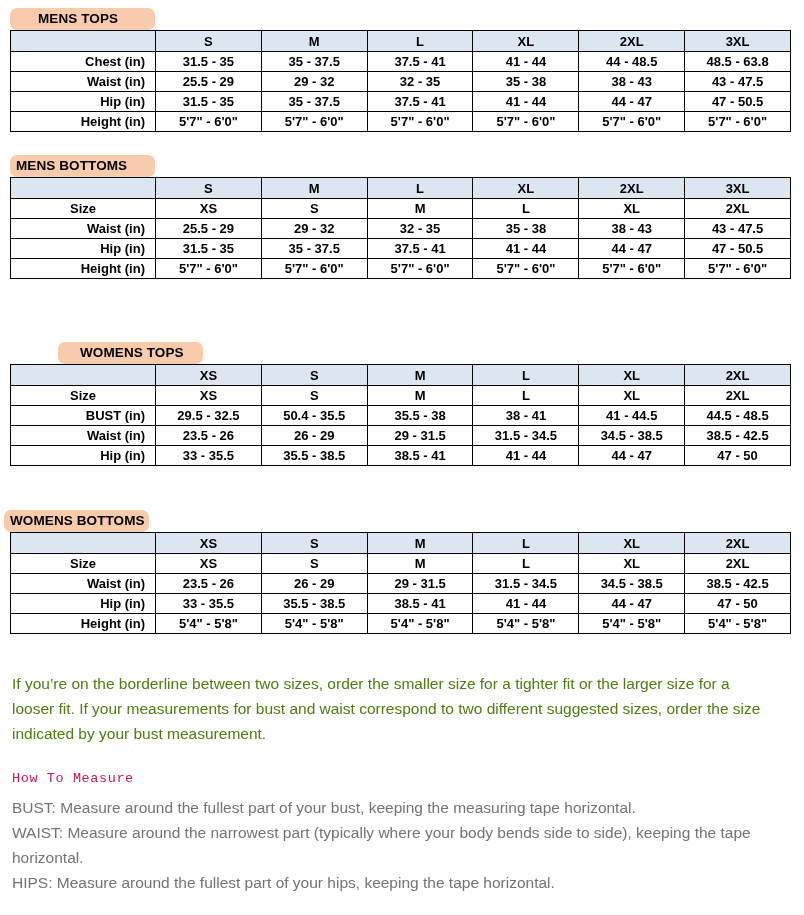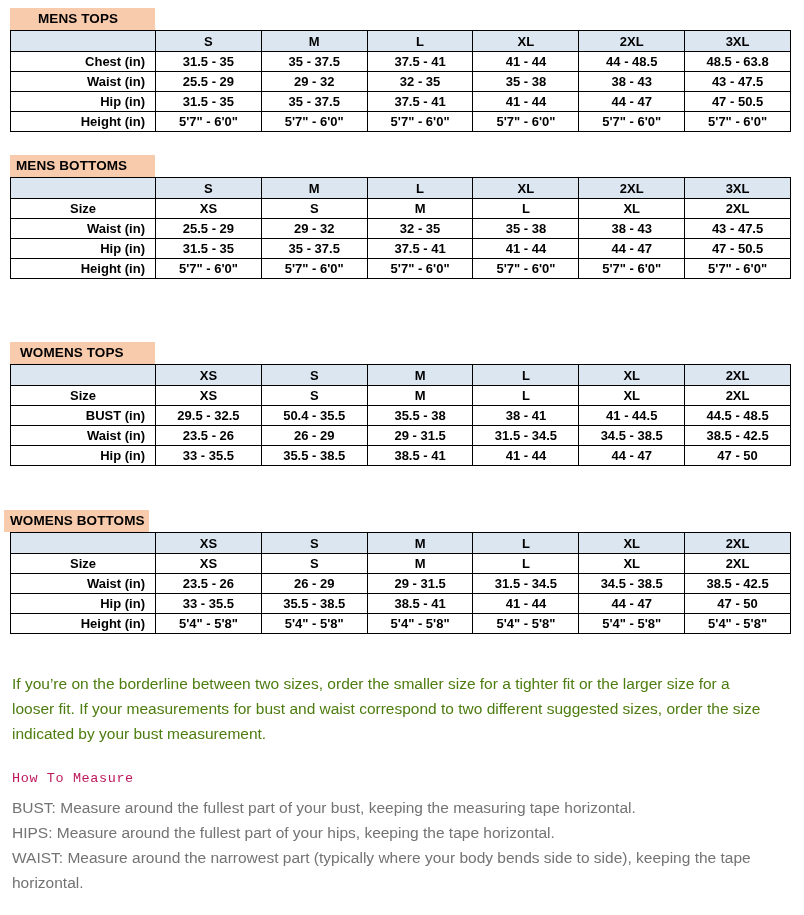--- a/index.html
+++ b/index.html
@@ -31,20 +31,21 @@
 
   .tab {
     height: 22px;
     line-height: 22px;
     background: #f8cbac;
     font-size: 13.5px;
     font-weight: bold;
     letter-spacing: 0.1px;
     color: #000;
     box-sizing: border-box;
+    border-radius: 7px;
   }
   .tab.tab-indent {
     width: 145px;
     padding-left: 28px;
   }
   .tab.tab-wide {
     width: 145px;
     padding-left: 6px;
   }
 
@@ -240,21 +241,21 @@
           <td>5'7" - 6'0"</td>
           <td class="sm">5'7" - 6'0"</td>
           <td>5'7" - 6'0"</td>
           <td class="sm">5'7" - 6'0"</td>
         </tr>
       </tbody>
     </table>
   </div>
 
   <div class="table-block" style="top:342px;">
-    <div class="tab tab-wide" style="padding-left:10px;">WOMENS TOPS</div>
+    <div class="tab tab-wide" style="padding-left:22px;margin-left:48px;">WOMENS TOPS</div>
     <table class="size">
       <colgroup>
           <col class="c-label">
           <col class="c-data">
           <col class="c-data">
           <col class="c-data">
           <col class="c-data">
           <col class="c-data">
           <col class="c-data">
         </colgroup>
@@ -373,17 +374,17 @@
       </tbody>
     </table>
   </div>
 
   <div class="note" style="top:671px;">If you’re on the borderline between two sizes, order the smaller size for a tighter fit or the larger size for a looser fit. If your measurements for bust and waist correspond to two different suggested sizes, order the size indicated by your bust measurement.</div>
 
   <div class="howto" style="top:771px;">How To Measure</div>
 
   <div class="measure" style="top:795px;">
     <div>BUST: Measure around the fullest part of your bust, keeping the measuring tape horizontal.</div>
+    <div>WAIST: Measure around the narrowest part (typically where your body bends side to side), keeping the tape horizontal.</div>
     <div>HIPS: Measure around the fullest part of your hips, keeping the tape horizontal.</div>
-    <div>WAIST: Measure around the narrowest part (typically where your body bends side to side), keeping the tape horizontal.</div>
   </div>
 
 </div>
 
 </body></html>

